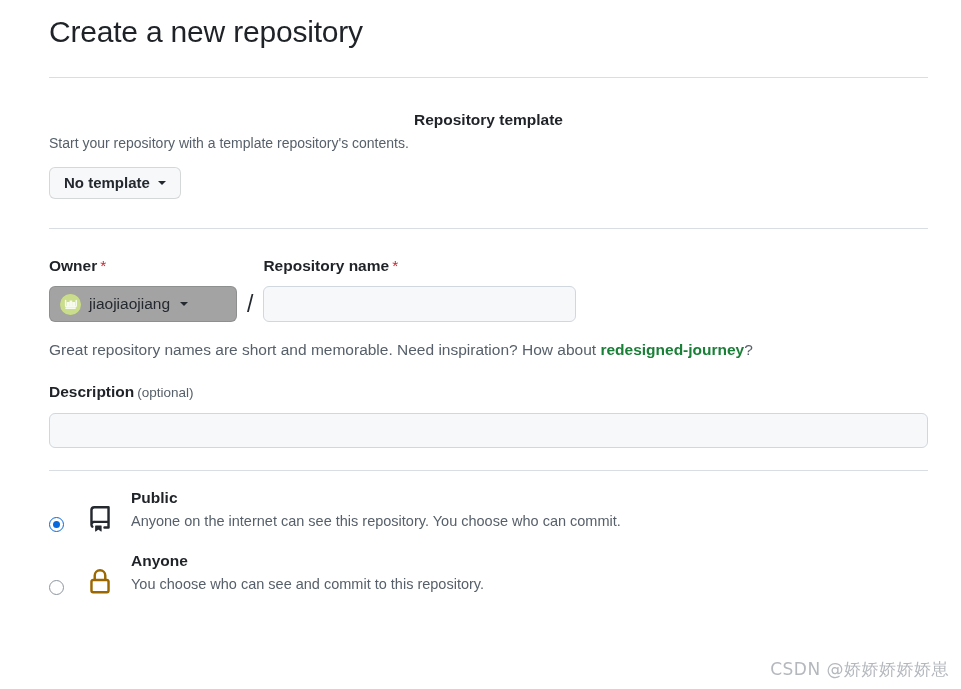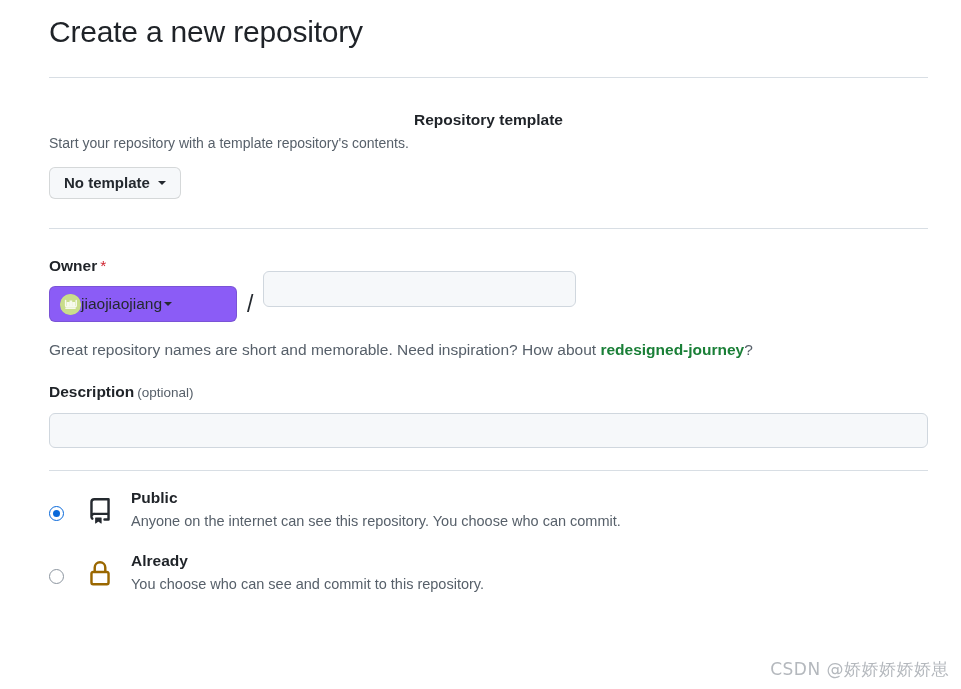--- a/index.html
+++ b/index.html
@@ -120,25 +120,25 @@
   }
   .req {
     color: #cf222e;
     font-weight: 400;
     margin-left: 3px;
   }
   .owner-col { width: 188px; }
   .owner-select {
     display: flex;
     align-items: center;
-    gap: 0;
+    gap: 8px;
     height: 36px;
     box-sizing: border-box;
     padding: 0 12px 0 10px;
-    background: #8b5cf6;
+    background: #a3a3a3;
     border: 1px solid rgba(27,31,36,0.15);
     border-radius: 6px;
     cursor: pointer;
     font-size: 15.5px;
     color: #24292f;
   }
   .avatar {
     width: 21px;
     height: 21px;
     border-radius: 50%;
@@ -204,21 +204,21 @@
   .desc-input {
     margin-top: 9px;
     width: 879px;
     height: 35px;
   }
 
   
   .visibility { margin-top: 16px; }
   .vis-option {
     display: flex;
-    align-items: center;
+    align-items: flex-end;
     margin-bottom: 18px;
     cursor: pointer;
   }
   .radio {
     width: 15px;
     height: 15px;
     flex: 0 0 15px;
     border-radius: 50%;
     box-sizing: border-box;
     margin-top: 7px;
@@ -310,20 +310,23 @@
           </svg>
         </span>
         <span>jiaojiaojiang</span>
         <span class="caret"></span>
       </div>
     </div>
 
     <div class="slash">/</div>
 
     <div class="field-col repo-name-col">
+      <div class="field-label">
+        <span>Repository name</span><span class="req">*</span>
+      </div>
       <input class="text-input repo-name-input" type="text" placeholder="" style="">
     </div>
   </div>
 
   <div class="hint">
     <span>Great repository names are short and memorable. Need inspiration? How about </span><span class="suggestion">redesigned-journey</span><span>?</span>
   </div>
 
   <div class="desc-block">
     <div class="desc-label">
@@ -350,21 +353,21 @@
     </label>
 
     <label class="vis-option">
       <span class="radio"></span>
       <span class="vis-icon">
         <svg width="26" height="26" viewBox="0 0 16 16" fill="none" aria-hidden="true">
           <path d="M4 4a4 4 0 0 1 8 0v2h.25c.966 0 1.75.784 1.75 1.75v5.5A1.75 1.75 0 0 1 12.25 15h-8.5A1.75 1.75 0 0 1 2 13.25v-5.5C2 6.784 2.784 6 3.75 6H4Zm8.25 3.5h-8.5a.25.25 0 0 0-.25.25v5.5c0 .138.112.25.25.25h8.5a.25.25 0 0 0 .25-.25v-5.5a.25.25 0 0 0-.25-.25ZM10.5 6V4a2.5 2.5 0 1 0-5 0v2Z" fill="#9a6700"></path>
         </svg>
       </span>
       <span class="vis-body">
-        <span class="vis-title" style="display:block">Already</span>
+        <span class="vis-title" style="display:block">Anyone</span>
         <span class="vis-desc" style="display:block">You choose who can see and commit to this repository.</span>
       </span>
     </label>
 
   </div>
 </div>
 
 <div class="watermark">CSDN @娇娇娇娇娇崽</div>
 
 </body></html>

